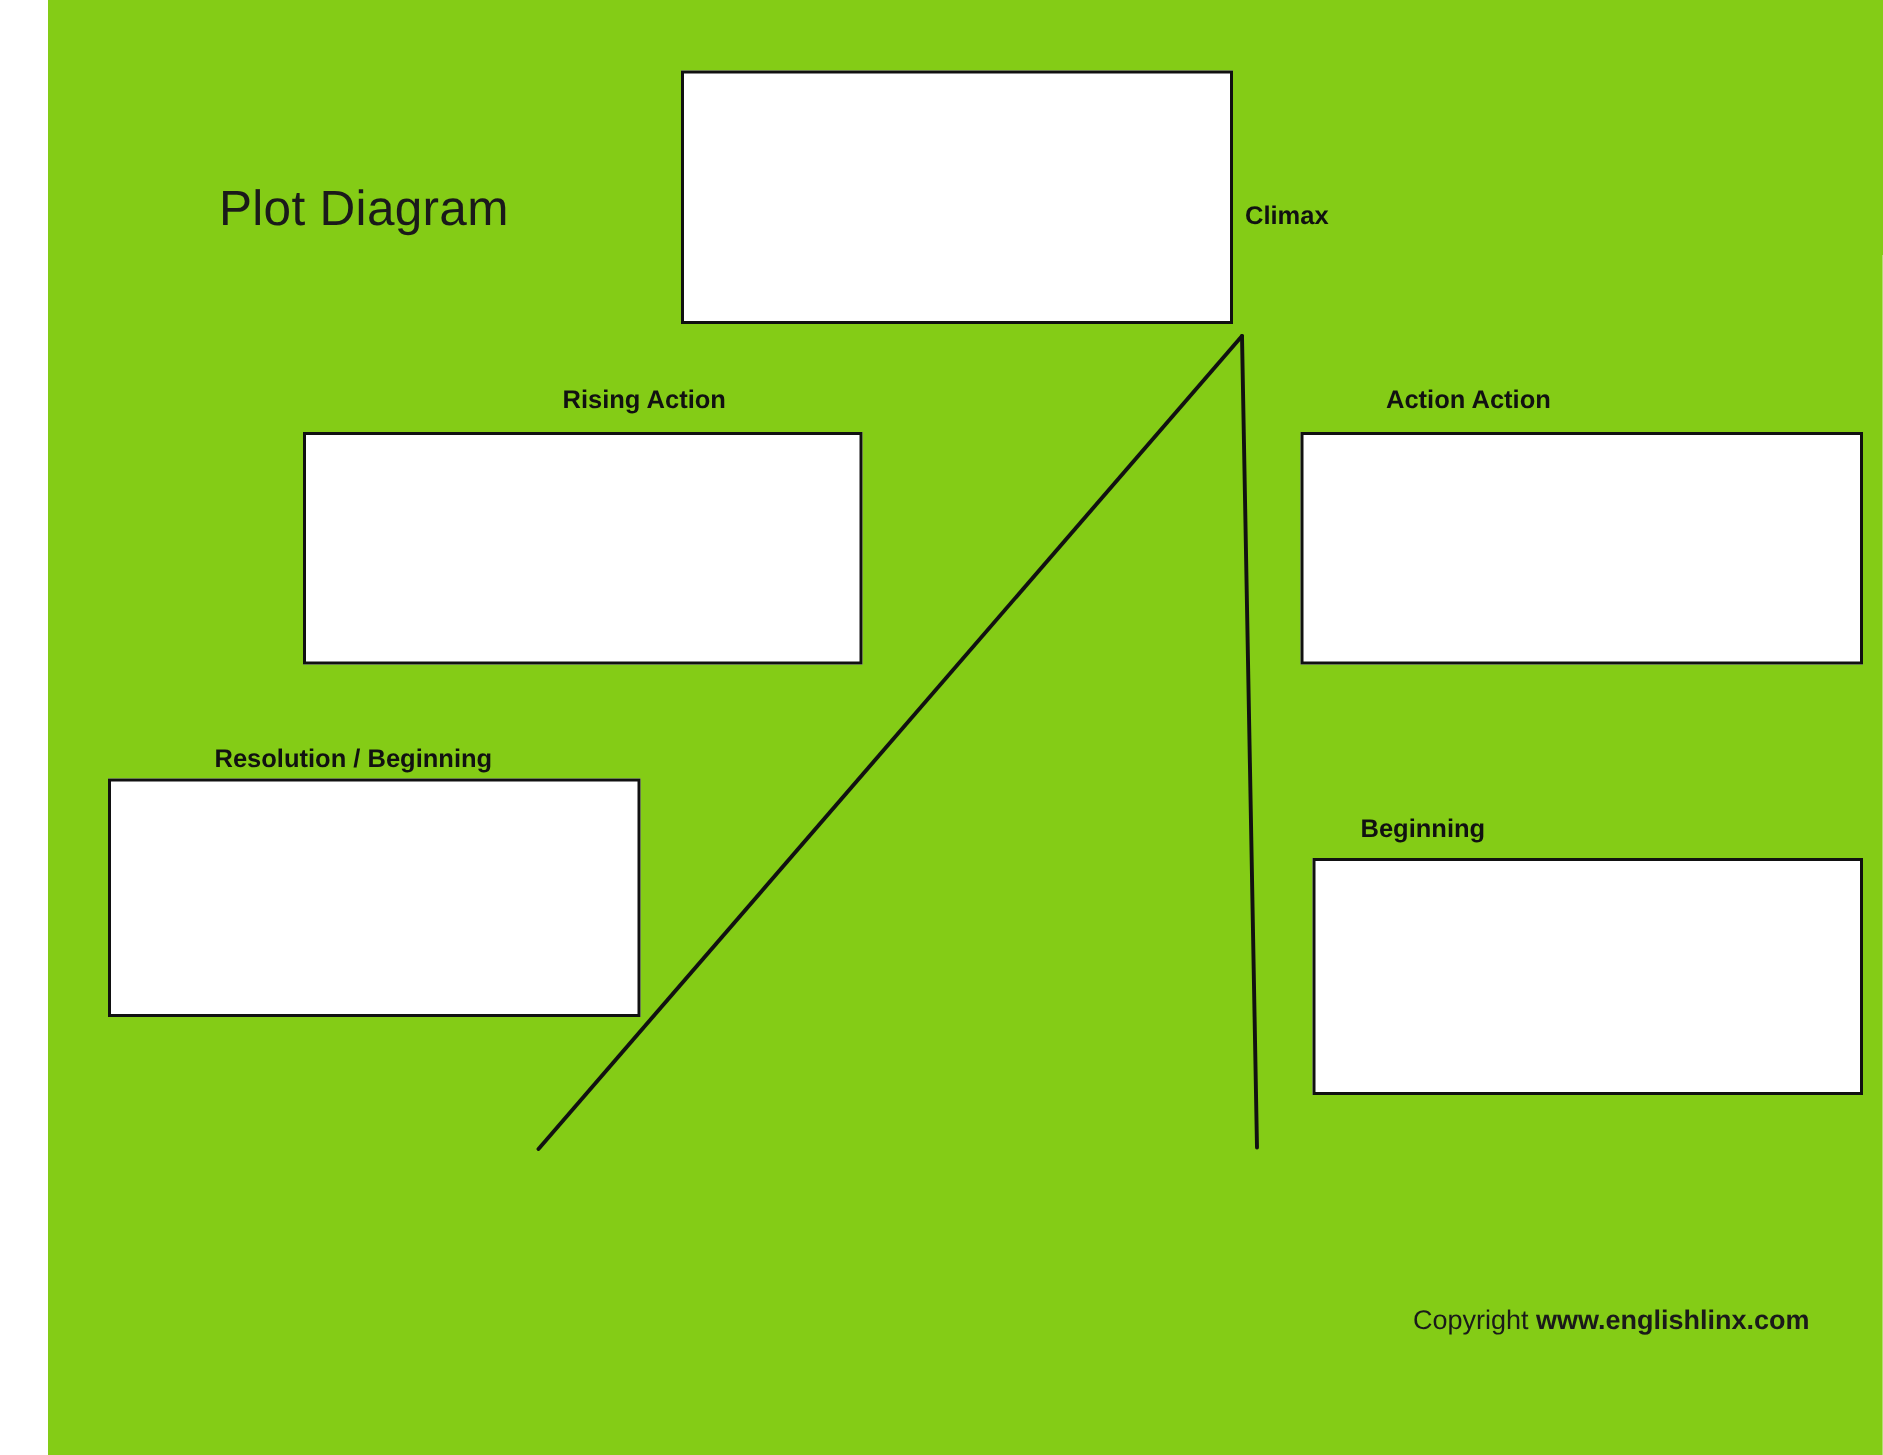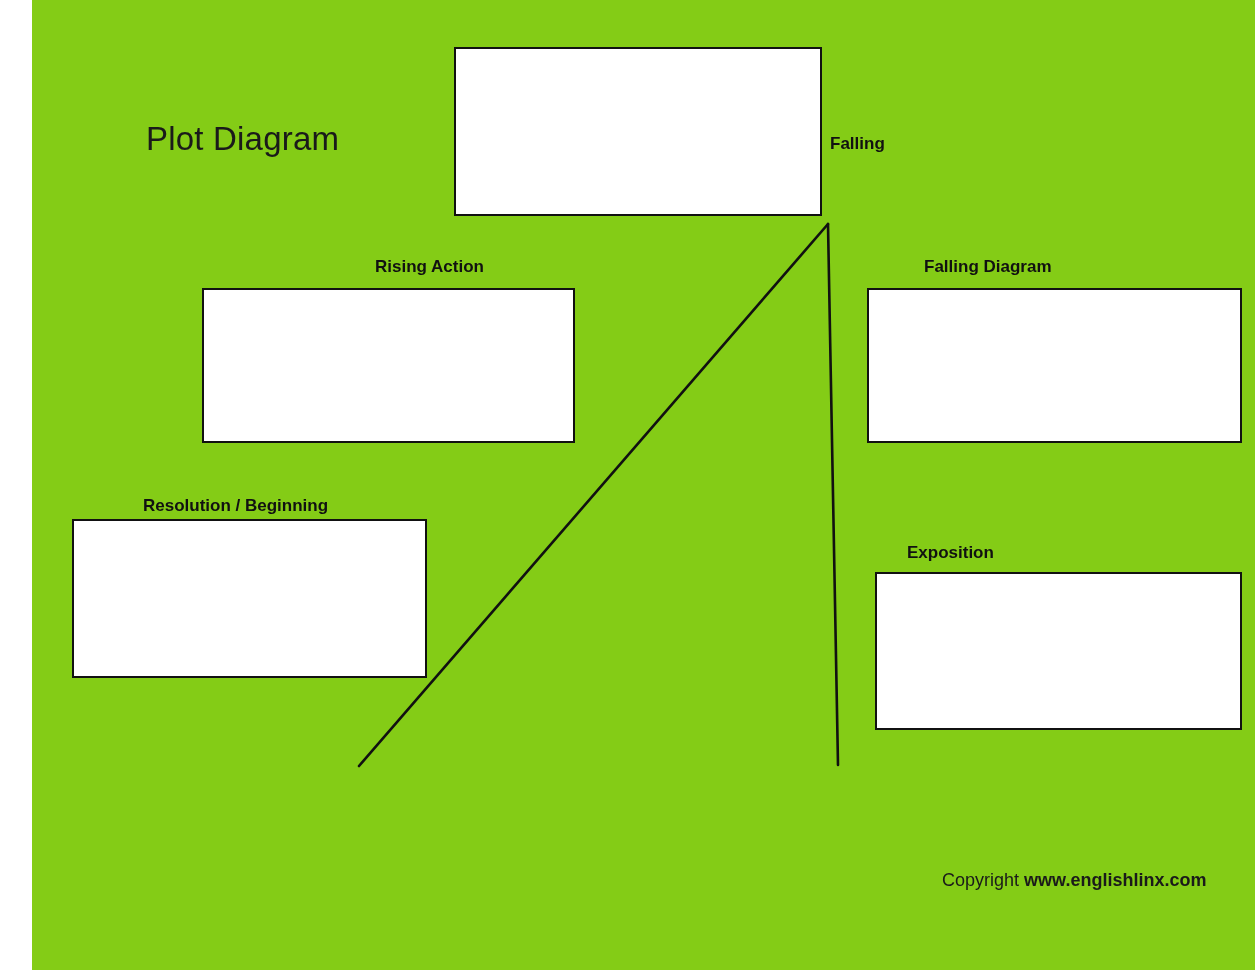--- a/index.html
+++ b/index.html
@@ -80,31 +80,31 @@
 <div id="page" style="background: #84cc16; width: 1255px; height: 970px; margin-left: 32px;">
 
   <div class="page-title">Plot Diagram</div>
 
   <svg id="plot-line-svg" viewBox="0 0 1255 970">
     <line id="rising-line" stroke="#111111" stroke-width="2.6" stroke-linecap="round" x1="327" y1="766" x2="796" y2="224"></line>
     <line id="falling-line" stroke="#111111" stroke-width="2.6" stroke-linecap="round" x1="796" y1="224" x2="806" y2="765"></line>
   </svg>
 
   <div class="stage-box" id="box-climax" style="left: 422px; top: 47px; width: 368px; height: 169px; border-color: rgb(17, 17, 17);"></div>
-  <div class="stage-label" id="label-climax" style="left: 798px; top: 133px;">Falling</div>
+  <div class="stage-label" id="label-climax" style="left: 798px; top: 133px;">Climax</div>
 
   <div class="stage-box" id="box-rising" style="left: 170px; top: 288px; width: 373px; height: 155px; border-color: rgb(17, 17, 17);"></div>
   <div class="stage-label" id="label-rising" style="left: 343px; top: 256px;">Rising Action</div>
 
   <div class="stage-box" id="box-falling" style="left: 835px; top: 288px; width: 375px; height: 155px; border-color: rgb(17, 17, 17);"></div>
-  <div class="stage-label" id="label-falling" style="left: 892px; top: 256px;">Falling Diagram</div>
+  <div class="stage-label" id="label-falling" style="left: 892px; top: 256px;">Action Action</div>
 
   <div class="stage-box" id="box-exposition" style="left: 40px; top: 519px; width: 355px; height: 159px; border-color: rgb(17, 17, 17);"></div>
   <div class="stage-label" id="label-exposition" style="left: 111px; top: 495px;">Resolution / Beginning</div>
 
   <div class="stage-box" id="box-resolution" style="left: 843px; top: 572px; width: 367px; height: 158px; border-color: rgb(17, 17, 17);"></div>
-  <div class="stage-label" id="label-resolution" style="left: 875px; top: 542px;">Exposition</div>
+  <div class="stage-label" id="label-resolution" style="left: 875px; top: 542px;">Beginning</div>
 
   <div class="footer-copyright">
     <span>Copyright </span><span class="site">www.englishlinx.com</span>
   </div>
 
 </div>
 
 </body></html>

